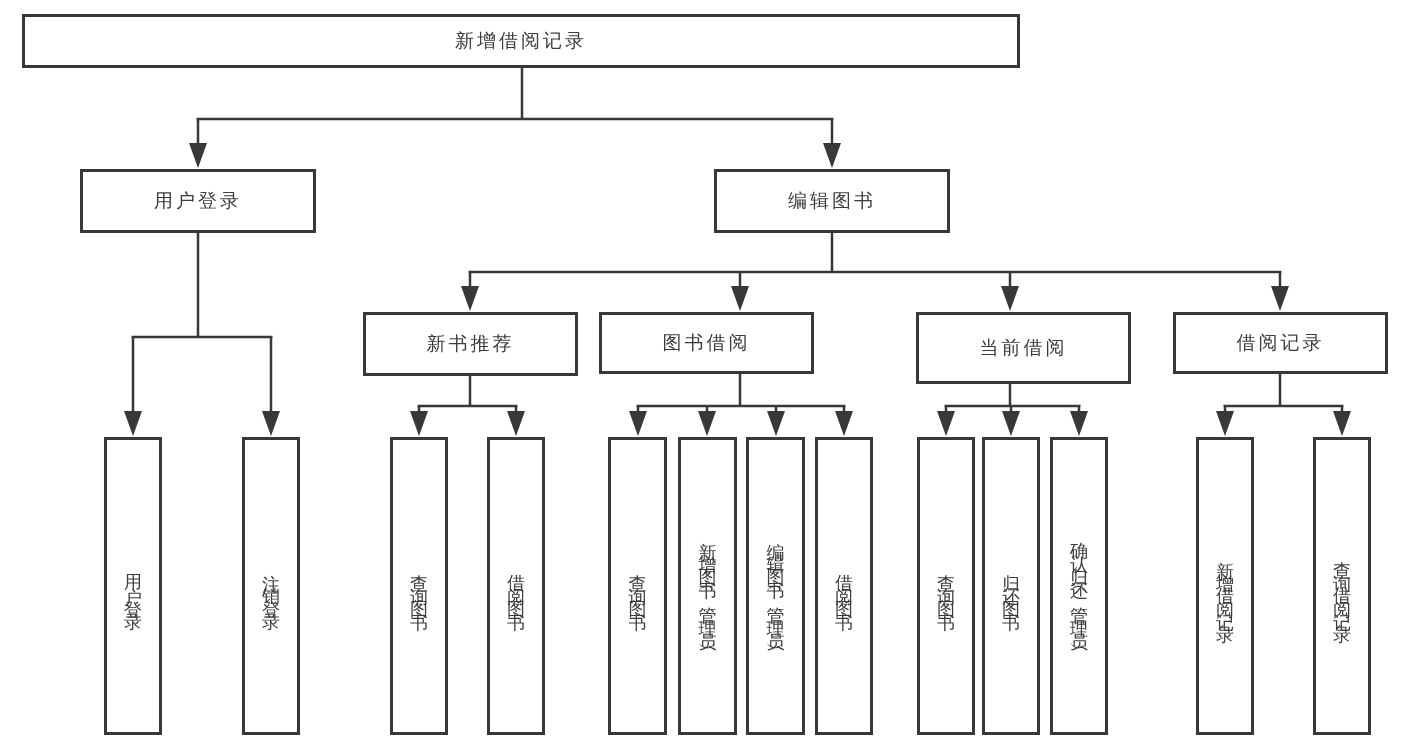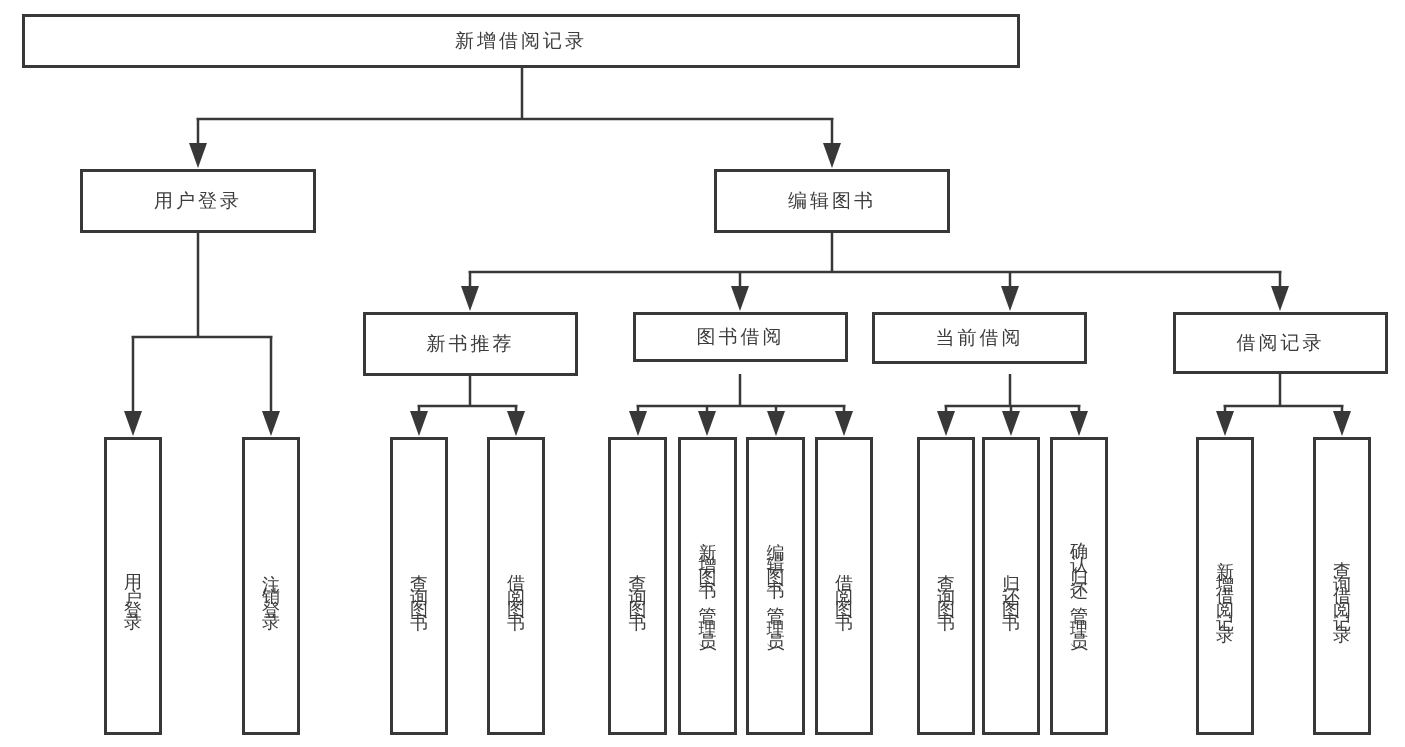--- a/index.html
+++ b/index.html
@@ -113,24 +113,24 @@
   <div class="hbox" style="left:80px;top:169px;width:236px;height:64px">
     <span>用户登录</span>
   </div>
   <div class="hbox" style="left:714px;top:169px;width:236px;height:64px">
     <span>编辑图书</span>
   </div>
 
   <div class="hbox" style="left:363px;top:312px;width:215px;height:64px">
     <span>新书推荐</span>
   </div>
-  <div class="hbox" style="left:633px;top:312px;width:215px;height:50px">
+  <div class="hbox" style="left:599px;top:312px;width:215px;height:62px">
     <span>图书借阅</span>
   </div>
-  <div class="hbox" style="left:872px;top:312px;width:215px;height:52px">
+  <div class="hbox" style="left:916px;top:312px;width:215px;height:72px">
     <span>当前借阅</span>
   </div>
   <div class="hbox" style="left:1173px;top:312px;width:215px;height:62px">
     <span>借阅记录</span>
   </div>
 
   <div class="vbox" style="left:104px;top:437px;width:58px;height:298px">
     <span>用户登录</span>
   </div>
   <div class="vbox" style="left:242px;top:437px;width:58px;height:298px">

